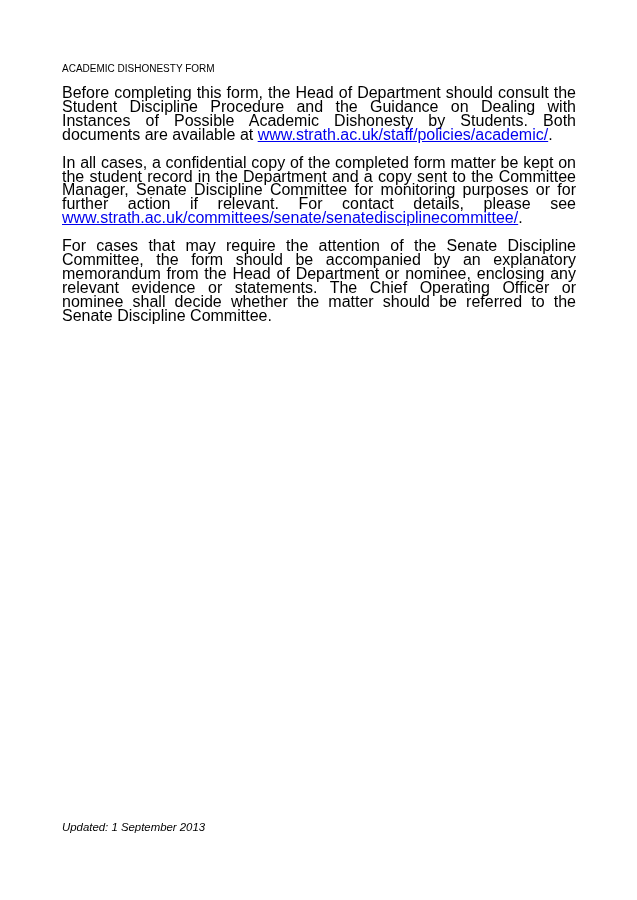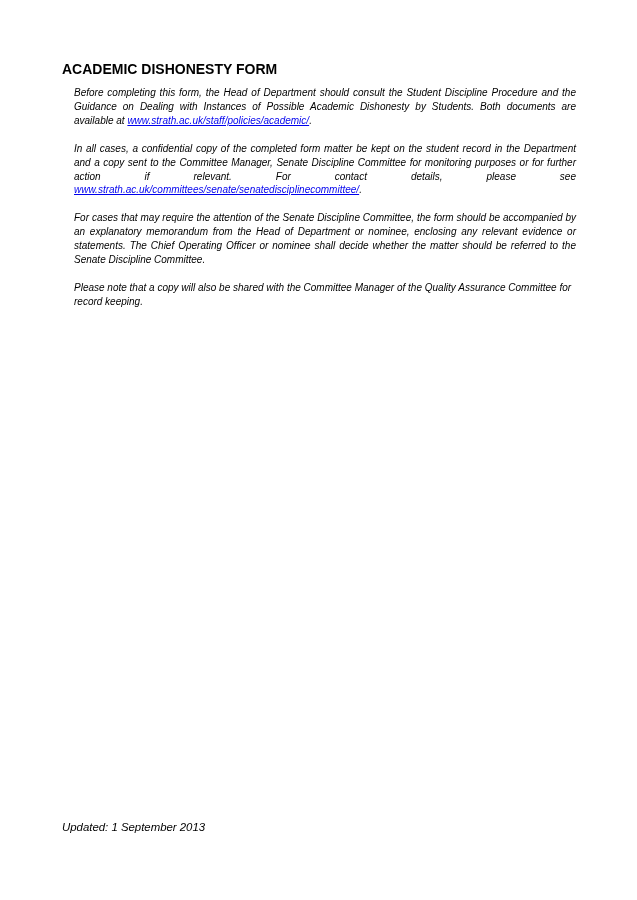--- a/index.html
+++ b/index.html
@@ -15,31 +15,30 @@
       font-family: "Liberation Sans", sans-serif;
       color: #000000;
     }
     .page {
       position: absolute;
       left: 62px;
       top: 62px;
       width: 514px;
     }
     .title {
-      font-weight: bold;
-      font-size: 14px;
+      font-weight: normal;
+      font-size: 10px;
       line-height: 14px;
       margin: 0 0 10px 0;
     }
     .para {
-      font-size: 10px;
+      font-size: 16px;
       line-height: 13.9px;
       text-align: justify;
-      margin: 0 0 14px 12px;
-      font-style: italic;
+      margin: 0 0 14px 0;
     }
     .para a {
       color: #0000ee;
       text-decoration: underline;
     }
     .para.last {
       text-align: left;
     }
     .footer {
       position: absolute;
@@ -55,16 +54,15 @@
 
 <div class="page">
   <div class="title">ACADEMIC DISHONESTY FORM</div>
 
   <p class="para"><span>Before completing this form, the Head of Department should consult the Student Discipline Procedure and the Guidance on Dealing with Instances of Possible Academic Dishonesty by Students. Both documents are available at </span><a>www.strath.ac.uk/staff/policies/academic/</a><span>.</span></p>
 
   <p class="para"><span>In all cases, a confidential copy of the completed form matter be kept on the student record in the Department and a copy sent to the Committee Manager, Senate Discipline Committee for monitoring purposes or for further action if relevant. For contact details, please see </span><a>www.strath.ac.uk/committees/senate/senatedisciplinecommittee/</a><span>.</span></p>
 
   <p class="para">For cases that may require the attention of the Senate Discipline Committee, the form should be accompanied by an explanatory memorandum from the Head of Department or nominee, enclosing any relevant evidence or statements.  The Chief Operating Officer or nominee shall decide whether the matter should be referred to the Senate Discipline Committee.</p>
 
-  <p class="para last">Please note that a copy will also be shared with the Committee Manager of the Quality Assurance Committee for record keeping.</p>
 </div>
 
 <div class="footer">Updated: 1 September 2013</div>
 
 </body></html>

